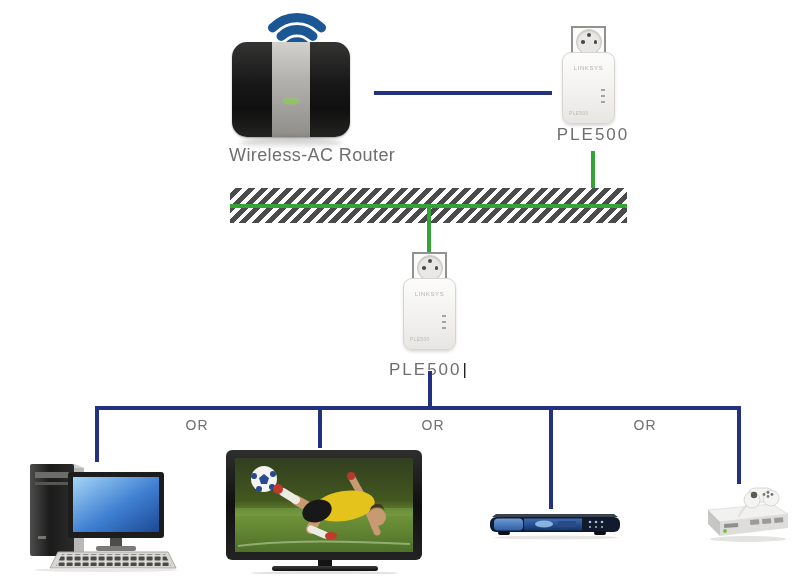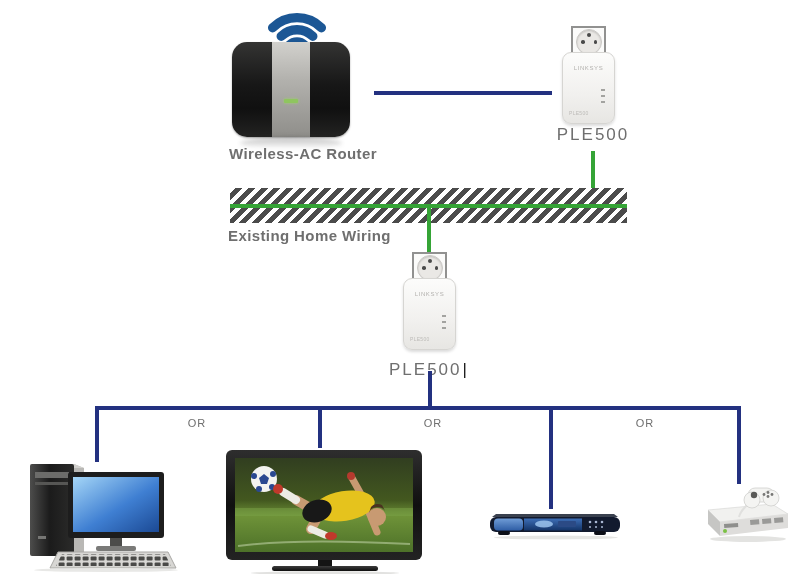--- a/index.html
+++ b/index.html
@@ -1,23 +1,23 @@
 <!DOCTYPE html>
 <html style="--navy: #233180; --green: #35a436; --wifi-blue: #1c5795; --label-gray: #6f6f6f; --hatch-gray: #4b4b4b;"><head>
 <meta charset="utf-8">
 <style>
   html,body{margin:0;padding:0;background:#fff;}
   .canvas{position:relative;width:795px;height:577px;background:#ffffff;overflow:hidden;
           font-family:"Liberation Sans",sans-serif;}
   .abs{position:absolute;}
 
   
-  .lbl{position:absolute;color:var(--label-gray,#6f6f6f);font-size:15px;letter-spacing:.4px;white-space:nowrap;font-weight:bold;}
+  .lbl{position:absolute;color:var(--label-gray,#6f6f6f);font-size:18px;letter-spacing:.4px;white-space:nowrap;}
   .plelbl{position:absolute;color:var(--label-gray,#6f6f6f);font-size:17px;letter-spacing:2px;text-align:center;white-space:nowrap;}
-  .or{position:absolute;transform:translateX(-50%);color:var(--label-gray,#6f6f6f);font-size:11px;letter-spacing:1px;text-align:right;}
+  .or{position:absolute;transform:translateX(-50%);color:var(--label-gray,#6f6f6f);font-size:14px;letter-spacing:1px;text-align:right;}
   .cursor{color:#1a1a1a;letter-spacing:0;margin-left:1px;}
 
   
   .navy{position:absolute;background:var(--navy,#233180);}
   .green{position:absolute;background:var(--green,#35a436);}
 
   
   .router{position:absolute;left:232px;top:42px;width:118px;height:95px;border-radius:15px;
           background:linear-gradient(180deg,#343433 0%,#171717 45%,#101010 70%,#232322 100%);
           overflow:hidden;box-shadow:0 1px 2px rgba(0,0,0,.35);}
@@ -88,21 +88,20 @@
         <div class="plc-led"></div>
     </div>
     <div class="plc-model">PLE500</div>
   </div>
   <div class="plelbl" style="left:553px;top:125px;width:80px;">PLE500</div>
 
   <div class="green" style="left:591px;top:151px;width:4px;height:57px;"></div>
 
   <div class="wiring-band"></div>
   <div class="green" style="left:230px;top:204px;width:397px;height:4px;"></div>
-  <div class="lbl" style="left:228px;top:227px;">Existing Home Wiring</div>
 
   <div class="green" style="left:427px;top:208px;width:4px;height:46px;"></div>
 
   <div class="outlet" style="left:412px;top:252px;">
     <div class="outlet-circle">
       <div class="outlet-pin"></div>
       <div class="outlet-hole-l"></div>
       <div class="outlet-hole-r"></div>
     </div>
   </div>

